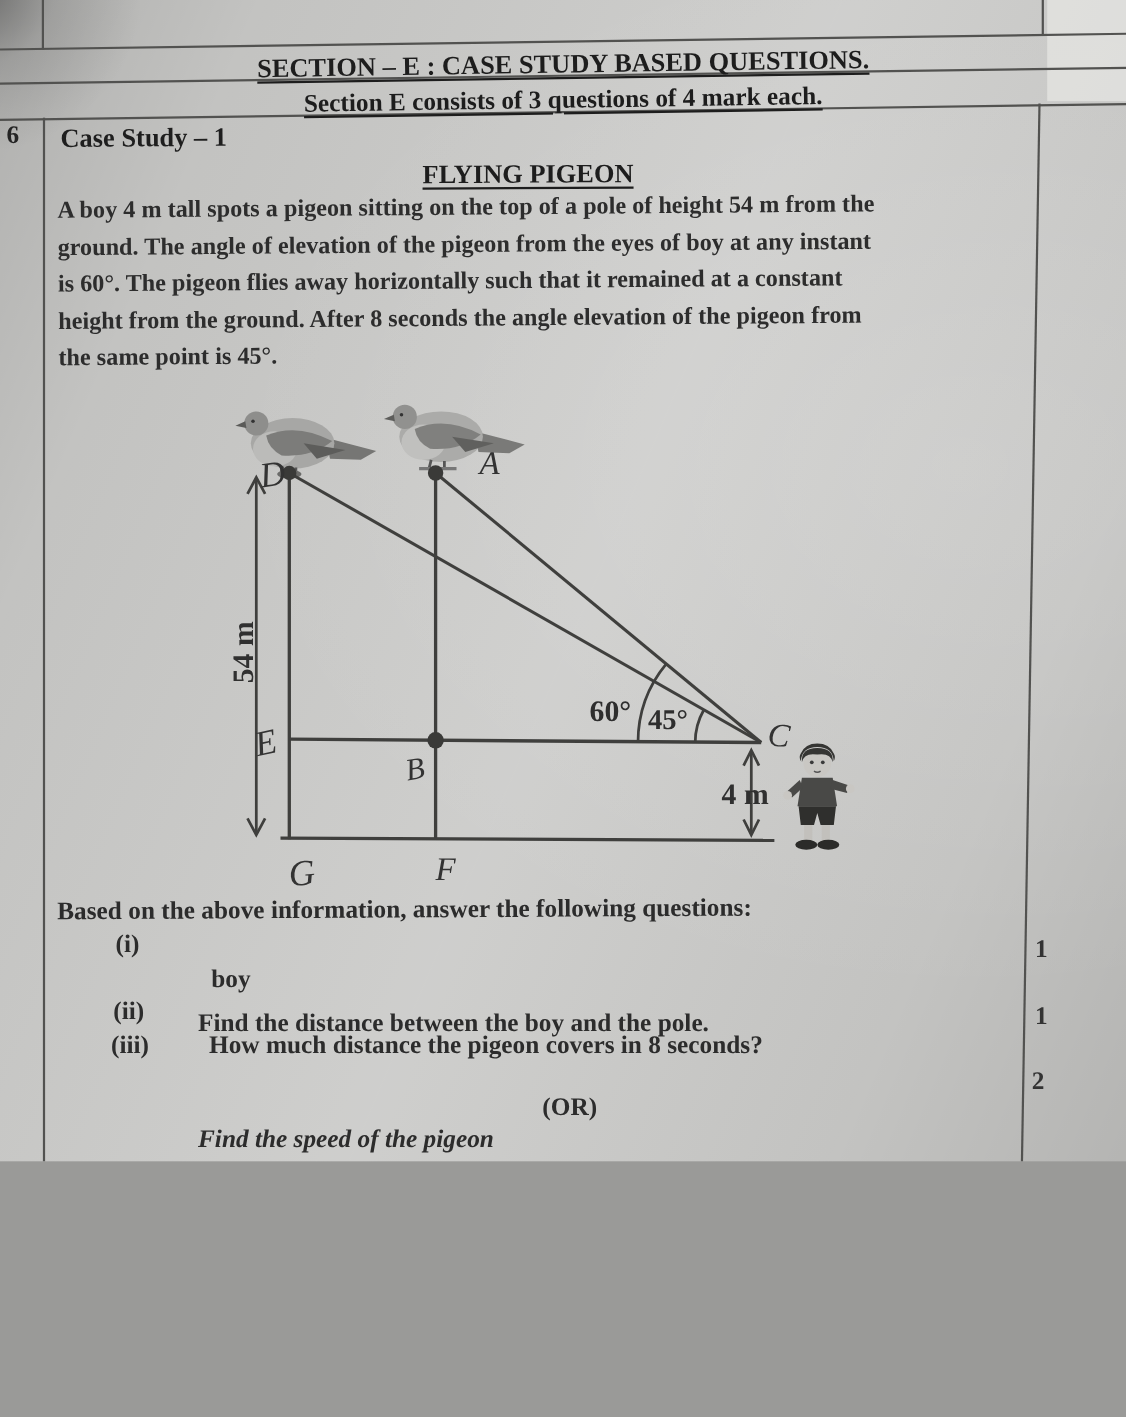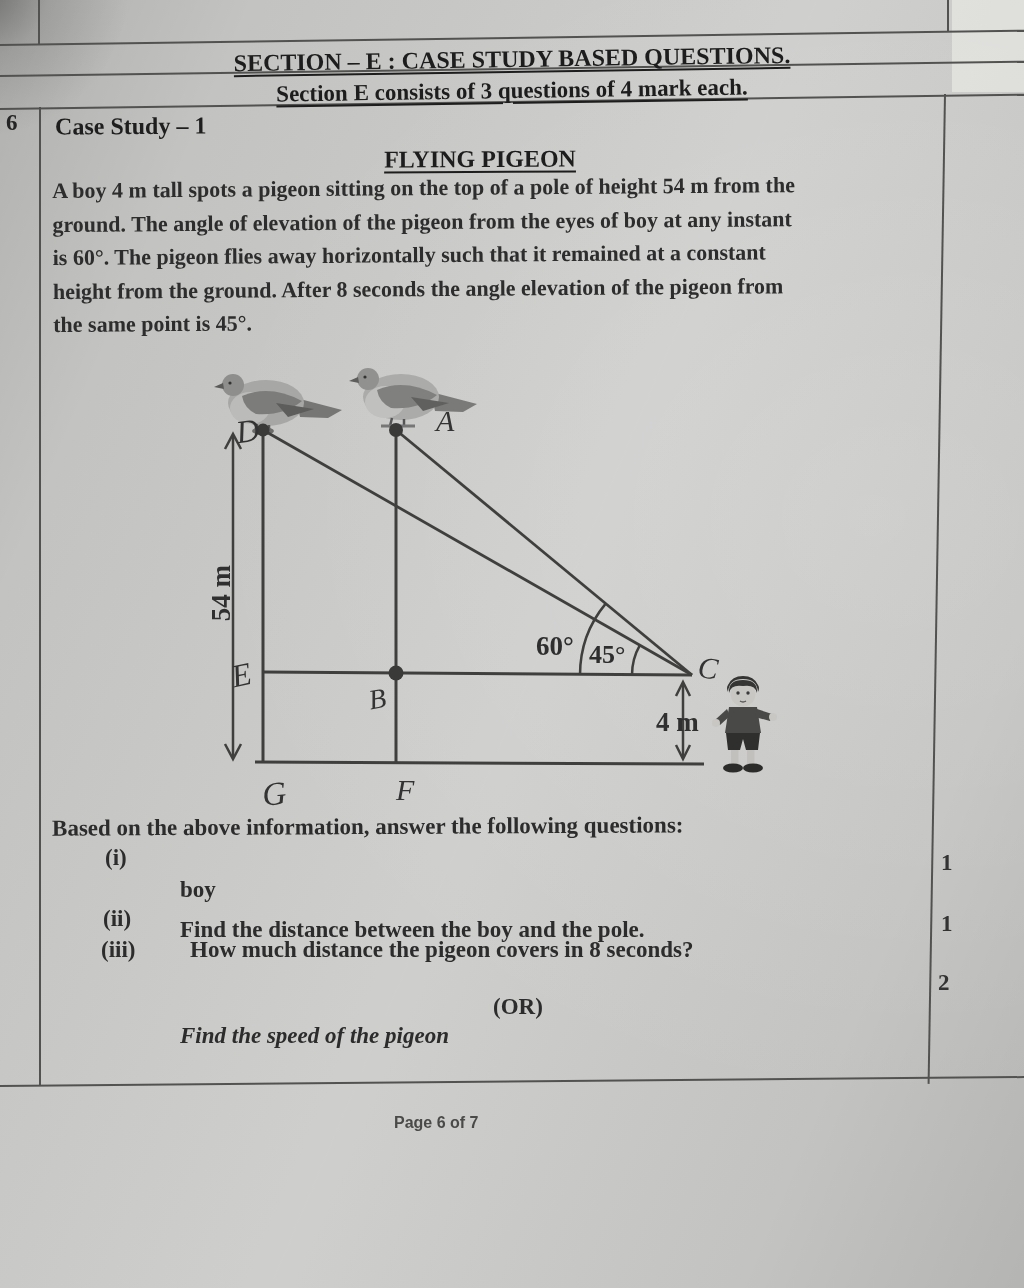--- a/index.html
+++ b/index.html
@@ -1,17 +1,17 @@
 <!DOCTYPE html>
 <html><head>
 <meta charset="utf-8">
 <style>
   html,body{margin:0;padding:0;background:#9a9a98;}
   .page{
-    position:relative; width:1024px; height:1288px; overflow:hidden;
+    position:relative; width:1024px; height:1056px; overflow:hidden;
     font-family:"Liberation Serif","DejaVu Serif",serif; color:#242424;
     background:
       radial-gradient(circle at -2% -1%, rgba(25,25,25,0.45) 0px, rgba(40,40,40,0.15) 70px, rgba(0,0,0,0) 150px),
       radial-gradient(ellipse at 85% 40%, rgba(255,255,255,0.14) 0%, rgba(255,255,255,0) 55%),
       linear-gradient(113deg, rgba(0,0,0,0.13) 0%, rgba(0,0,0,0.03) 16%, rgba(255,255,255,0.10) 52%, rgba(0,0,0,0.03) 82%, rgba(0,0,0,0.10) 100%),
       #c9c9c7;
   }
   .t{position:absolute; white-space:nowrap;}
   .hline{position:absolute; height:2px; background:#525250; transform-origin:left center;}
   .vline{position:absolute; width:2px;  background:#525250; transform-origin:top left;}
@@ -140,21 +140,21 @@
       <rect x="21" y="72" width="7.5" height="16" fill="#c2c0bc"></rect>
       <rect x="37" y="72" width="7.5" height="16" fill="#c2c0bc"></rect>
       <ellipse cx="23" cy="90" rx="10" ry="4.5" fill="#2b2b29"></ellipse>
       <ellipse cx="43" cy="90" rx="10" ry="4.5" fill="#2b2b29"></ellipse>
     </g>
   </svg>
 
   <div class="t qtxt" style="left:52px; top:814px; transform:rotate(-0.3deg);">Based on the above information, answer the following questions:</div>
 
   <div class="t qtxt" style="left:105px; top:845px;">(i)</div>
-  <div class="t qtxt" style="left:180px; top:877px;">boy</div>
+  <div class="t qtxt" style="left:192px; top:877px;">boy</div>
 
   <div class="t qtxt" style="left:103px; top:906px;">(ii)</div>
   <div class="t qtxt" style="left:180px; top:906px;margin-top:11px;">Find the distance between the boy and the pole.</div>
 
   <div class="t qtxt" style="left:101px; top:937px;text-align:right;">(iii)</div>
   <div class="t qtxt" style="left:180px; top:937px;margin-left:10px;">How much distance the pigeon covers in 8 seconds?</div>
 
   <div class="t qtxt" style="left:493px; top:994px;">(OR)</div>
   <div class="t qtxt" style="left:180px; top:1023px;font-style:italic;">Find the speed of the pigeon</div>
 

